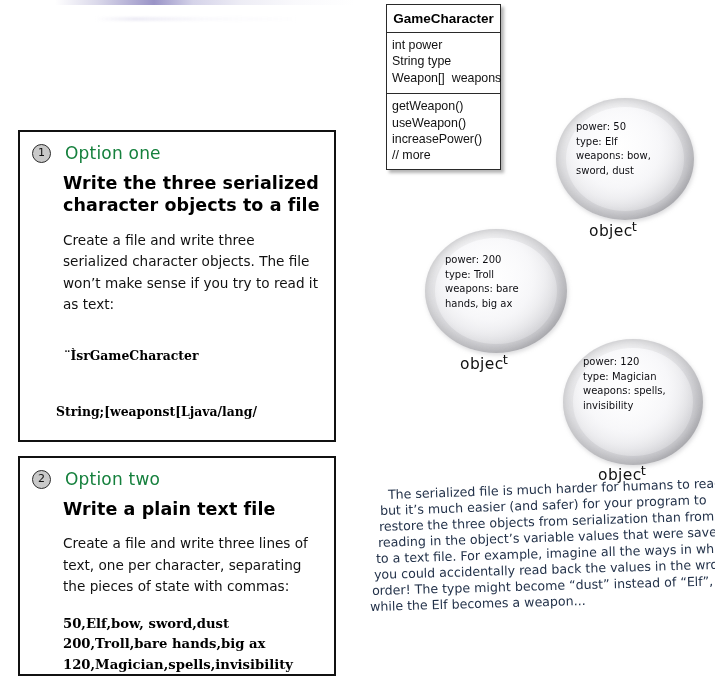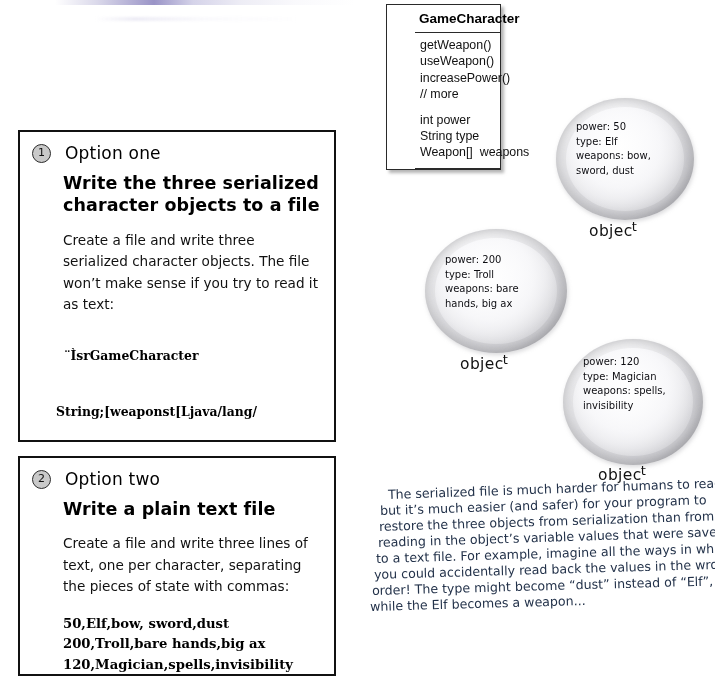--- a/index.html
+++ b/index.html
@@ -68,21 +68,21 @@
     line-height: 15px;
     text-align: center;
     font-family: "DejaVu Sans", sans-serif;
     flex: none;
   }
   .option-title {
     margin-left: 14px;
     font-size: 17px;
     letter-spacing: .2px;
     font-family: "DejaVu Sans", sans-serif;
-    color: #000000;
+    color: #15803d;
   }
   .option-heading {
     margin: 9px 0 0 43px;
     font-size: 17.5px;
     font-weight: bold;
     line-height: 1.28;
     letter-spacing: .1px;
     color: #000;
   }
   .option-body {
@@ -116,21 +116,20 @@
   
   #uml-class {
     position: absolute;
     left: 386px; top: 4px;
     width: 115px;
     background: #fff;
     border: 1.6px solid #2a2a2a;
     box-shadow: 3px 3px 3px rgba(120,120,120,0.55);
     box-sizing: border-box;
     font-family: "Liberation Sans", sans-serif;
-    padding-left: 28px;
   }
   .uml-name {
     font-size: 13.5px;
     font-weight: bold;
     text-align: center;
     padding: 6px 4px 6px 4px;
     border-bottom: 1.4px solid #2a2a2a;
     color: #000;
   }
   .uml-section {
@@ -244,30 +243,30 @@
   <div class="option-body">Create a file and write three lines of text, one per character, separating the pieces of state with commas:</div>
   <div class="text-lines">
     <div>50,Elf,bow, sword,dust</div>
     <div>200,Troll,bare hands,big ax</div>
     <div>120,Magician,spells,invisibility</div>
   </div>
 </div>
 
 <div id="uml-class">
   <div class="uml-name">GameCharacter</div>
+  <div class="uml-section fields">
+    <div>int power</div>
+    <div>String type</div>
+    <div>Weapon[]  weapons</div>
+  </div>
   <div class="uml-section methods">
     <div>getWeapon()</div>
     <div>useWeapon()</div>
     <div>increasePower()</div>
     <div>// more</div>
-  </div>
-  <div class="uml-section fields">
-    <div>int power</div>
-    <div>String type</div>
-    <div>Weapon[]  weapons</div>
   </div>
 </div>
 
 <div class="blob-wrap" style="left:556px; top:98px;">
   <div class="blob" style="width:138px; height:122px;">
     <div class="blob-text" style="left:20px; top:22px;">power: 50
 type: Elf
 weapons: bow,
 sword, dust</div>
   </div>

